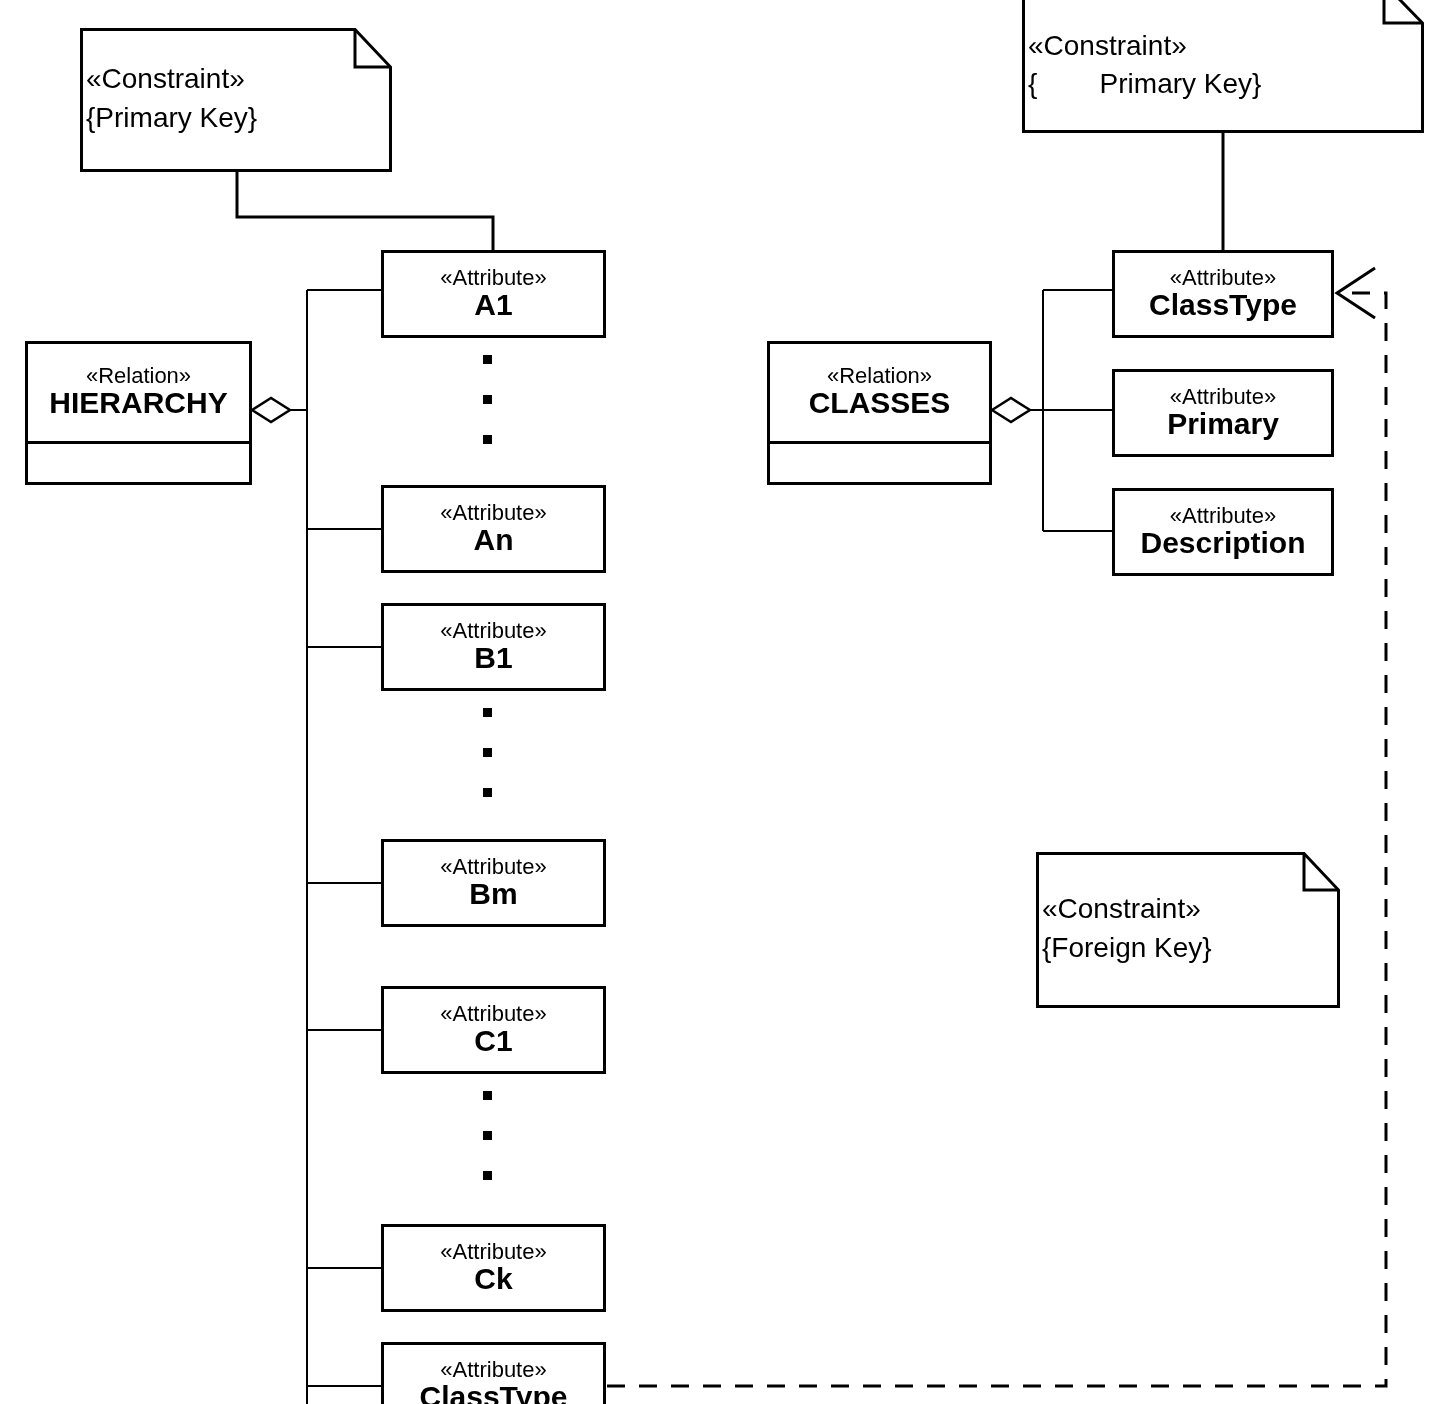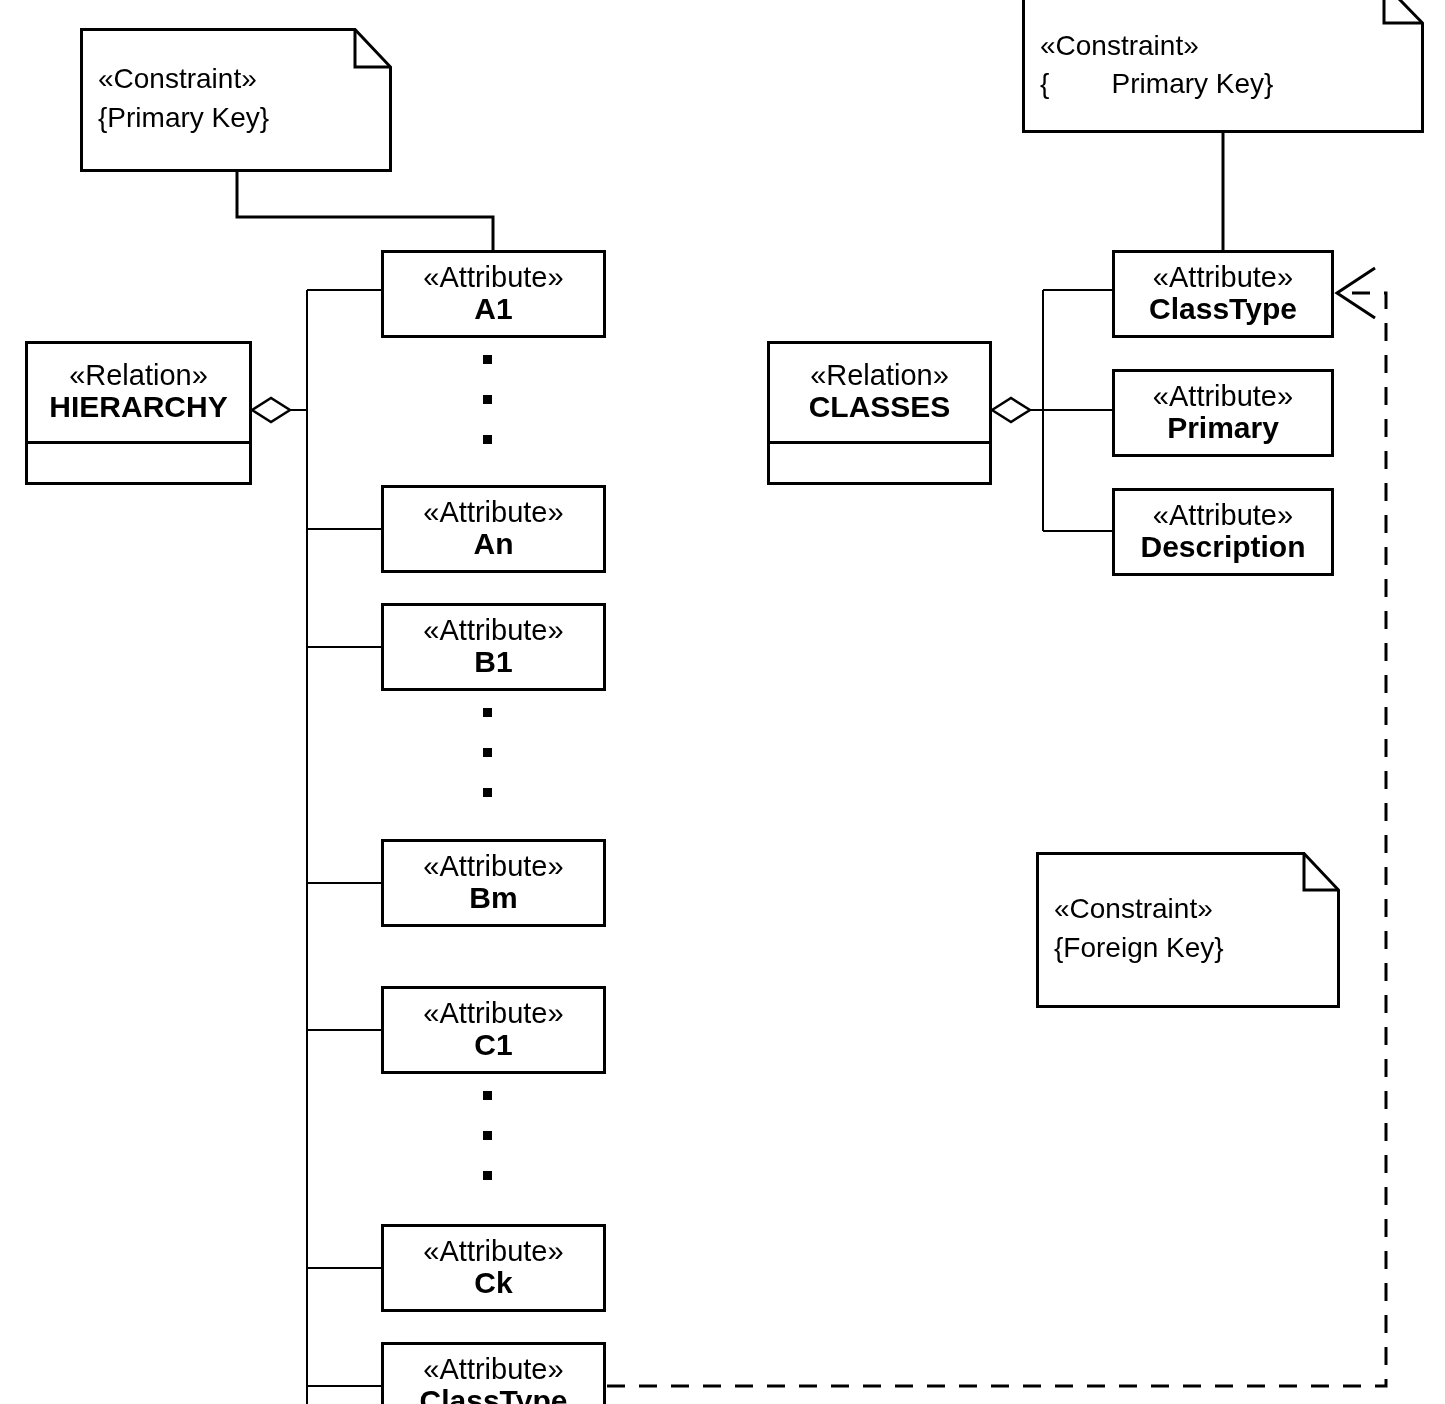--- a/index.html
+++ b/index.html
@@ -31,21 +31,21 @@
     box-sizing: border-box;
     background: #ffffff;
     border: 3px solid #000000;
     display: flex;
     flex-direction: column;
     align-items: center;
     justify-content: center;
     z-index: 3;
   }
   .stereo {
-    font-size: 29px;
+    font-size: 22px;
     line-height: 1.02;
     color: #000;
     font-weight: normal;
     white-space: nowrap;
   }
   .nm {
     font-size: 30px;
     line-height: 1.05;
     color: #000;
     font-weight: bold;
@@ -78,21 +78,21 @@
 
   
   .note {
     position: absolute;
     box-sizing: border-box;
     background: #ffffff;
     z-index: 3;
   }
   .note .note-text {
     position: absolute;
-    left: 18px;
+    left: 6px;
     top: 50%;
     transform: translateY(-52%);
     font-size: 28px;
     line-height: 1.38;
     color: #000;
     white-space: pre;
   }
   .note svg {
     position: absolute;
     left: 0; top: 0;

